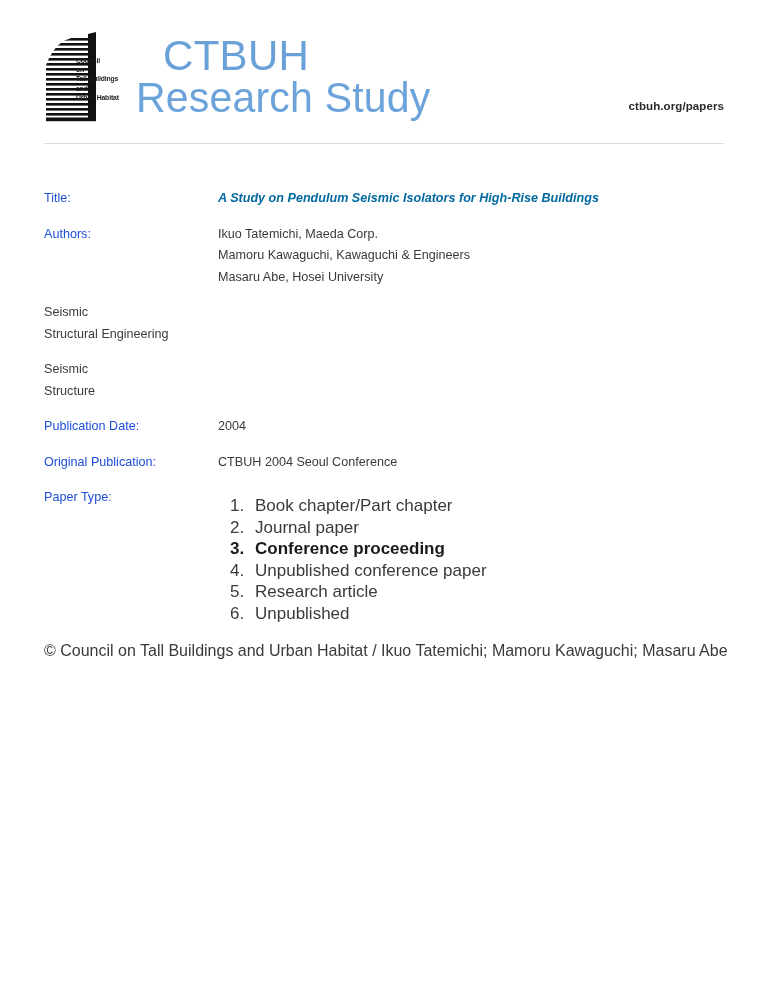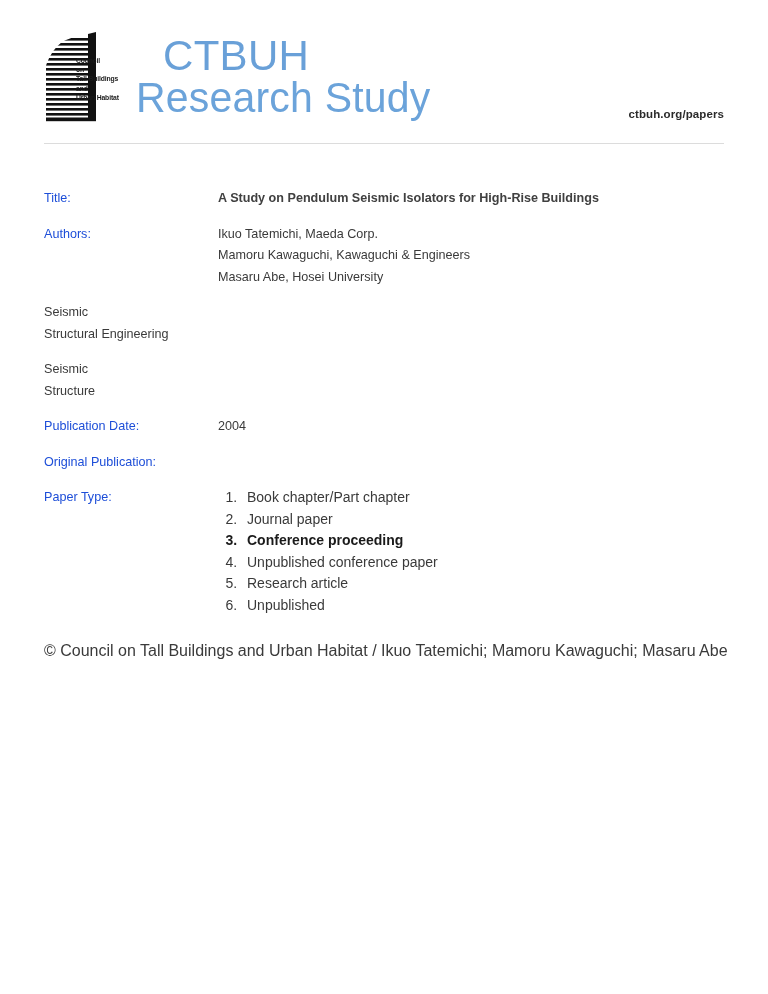--- a/index.html
+++ b/index.html
@@ -81,21 +81,21 @@
     color: #6ba3da;
     letter-spacing: 0.2px;
     margin-top: -2px;
     transform: scale(1, 1.02);
     transform-origin: left top;
   }
 
   #site-url {
     position: absolute;
     right: 44px;
-    top: 108px;
+    top: 100px;
     font-size: 11.5px;
     font-weight: bold;
     color: #2b2b2b;
     letter-spacing: 0.1px;
   }
 
   #header-rule {
     position: absolute;
     left: 44px;
     top: 143px;
@@ -122,28 +122,28 @@
     line-height: 21.5px;
     color: #1d4ed8;
   }
   .meta-values {
     flex: 1 1 auto;
     font-size: 12.6px;
     line-height: 21.5px;
     color: #3a3a3a;
   }
   .meta-values .val-line { display: block; }
-  .meta-values.bold .val-line { font-weight: bold; color: #404040; }
+  .meta-values.bold .val-line { font-weight: bold; color: #0369a1; font-style: italic; }
 
   
   ol.paper-type-list {
-    margin: 0;
+    margin: 8px;
     padding: 0 0 0 23px;
     list-style: decimal;
-    font-size: 14px;
+    font-size: 17px;
     line-height: 21.5px;
     color: #3a3a3a;
   }
   ol.paper-type-list li {
     padding-left: 6px;
   }
   ol.paper-type-list li.selected {
     font-weight: bold;
     color: #1a1a1a;
   }
@@ -260,20 +260,23 @@
 
   <div class="meta-row">
     <div class="meta-label">Publication Date:</div>
     <div class="meta-values">
       <span class="val-line">2004</span>
     </div>
   </div>
 
   <div class="meta-row">
     <div class="meta-label">Original Publication:</div>
+    <div class="meta-values">
+      <span class="val-line">CTBUH 2004 Seoul Conference</span>
+    </div>
   </div>
 
   <div class="meta-row">
     <div class="meta-label">Paper Type:</div>
     <div class="meta-values">
       <ol class="paper-type-list">
         <li>Book chapter/Part chapter</li>
         <li>Journal paper</li>
         <li class="selected">Conference proceeding</li>
         <li>Unpublished conference paper</li>

